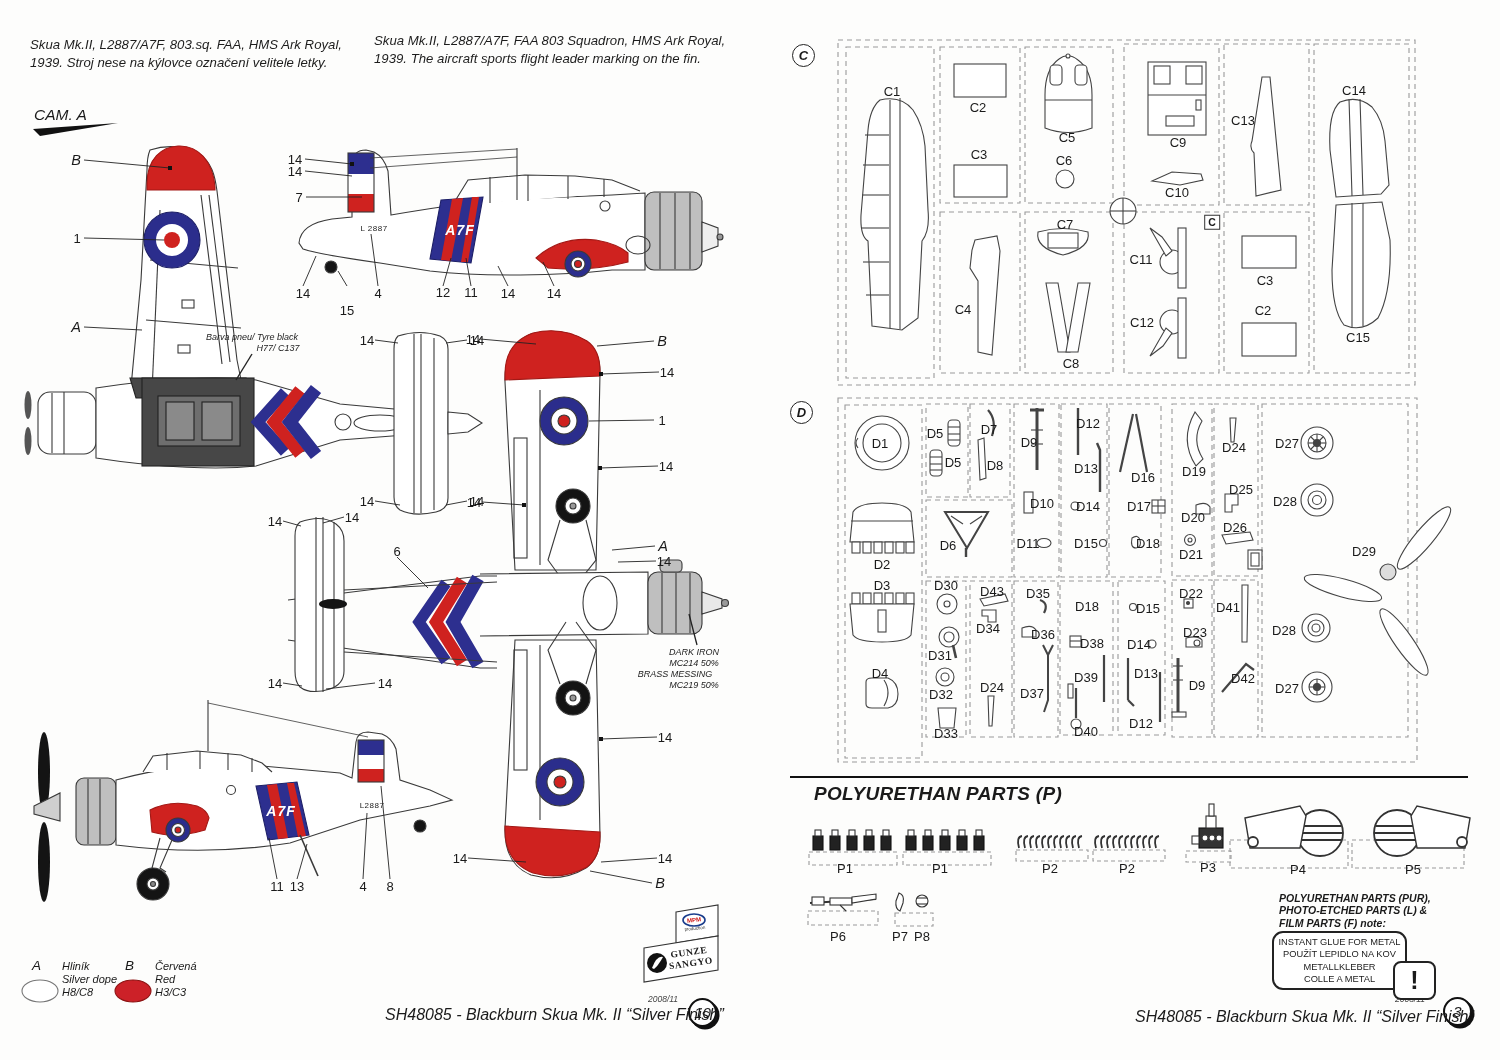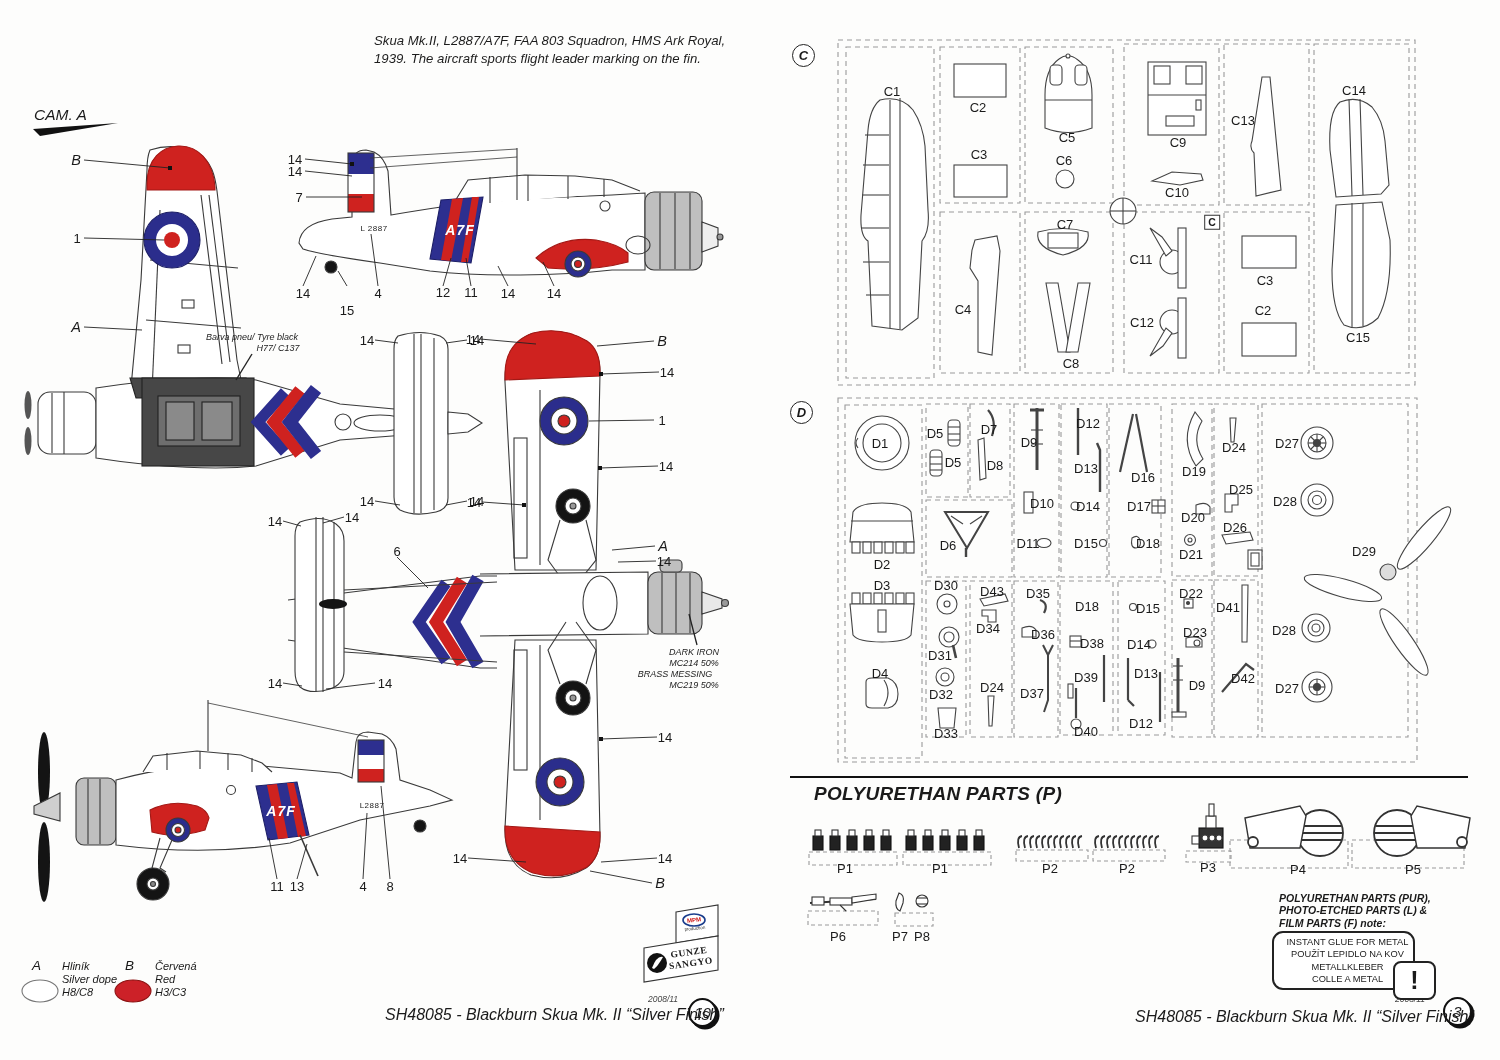--- a/index.html
+++ b/index.html
@@ -24,21 +24,21 @@
   .pgc{position:absolute;width:25px;height:25px;border:2px solid #111;border-radius:50%;background:#fff;
        box-shadow:2.5px 2.5px 0 #111;display:flex;align-items:center;justify-content:center;
        font-size:15px;font-style:italic;text-align:center;}
   .circ{position:absolute;width:21px;height:21px;border:1.6px solid #222;border-radius:50%;background:#fff;
         display:flex;align-items:center;justify-content:center;font-weight:bold;font-style:italic;font-size:13px;}
   .leg-letter{position:absolute;font-style:italic;font-size:13.5px;}
   .leg-line{position:absolute;font-style:italic;font-size:11px;line-height:1.28;}
   .ntitle{position:absolute;font-weight:bold;font-style:italic;font-size:10.5px;line-height:1.18;}
   .gluebox{position:absolute;left:1272px;top:931px;width:131px;height:55px;border:2px solid #222;
            border-radius:11px;background:#fff;display:flex;flex-direction:column;justify-content:center;
-           text-align:center;font-size:9.3px;line-height:1.3;z-index:3;padding-left:8px;}
+           text-align:center;font-size:9.3px;line-height:1.3;z-index:3;}
   .exbox{position:absolute;left:1393px;top:961px;width:39px;height:35px;border:2.5px solid #222;
          border-radius:8px;background:#fff;display:flex;align-items:center;justify-content:center;
          font-weight:bold;font-size:25px;z-index:4;}
 </style>
 </head>
 <body>
 
 <div class="sheet">
 
 <svg width="1500" height="1060" viewBox="0 0 1500 1060">
@@ -577,20 +577,21 @@
       <g stroke="#333" fill="#fff">
         <path d="M899,893 q6,2 4,10 l-3,8 q-5,-2 -4,-10 Z"></path>
         <circle cx="922" cy="901" r="6"></circle>
             <line x1="917" y1="898" x2="927" y2="898"></line>
             <line x1="917" y1="904" x2="927" y2="904"></line>
       </g>
     </g>
   </g>
 </svg>
 
+<div class="para" style="left:30px;top:36px;width:322px;">Skua Mk.II, L2887/A7F, 803.sq. FAA, HMS Ark Royal, 1939. Stroj nese na kýlovce označení velitele letky.</div>
 <div class="para" style="left:374px;top:32px;width:352px;">Skua Mk.II, L2887/A7F, FAA 803 Squadron, HMS Ark Royal, 1939. The aircraft sports flight leader marking on the fin.</div>
 <div class="cam" style="left:34px;top:106px;">CAM. A</div>
 
 <div>
   <div class="leg-letter" style="left:32px;top:958px;">A</div>
   <div class="leg-line" style="left:62px;top:959px;">Hliník</div>
   <div class="leg-line" style="left:62px;top:972px;">Silver dope</div>
   <div class="leg-line" style="left:62px;top:985px;">H8/C8</div>
   <div class="leg-letter" style="left:125px;top:958px;">B</div>
   <div class="leg-line" style="left:155px;top:959px;">Červená</div>

